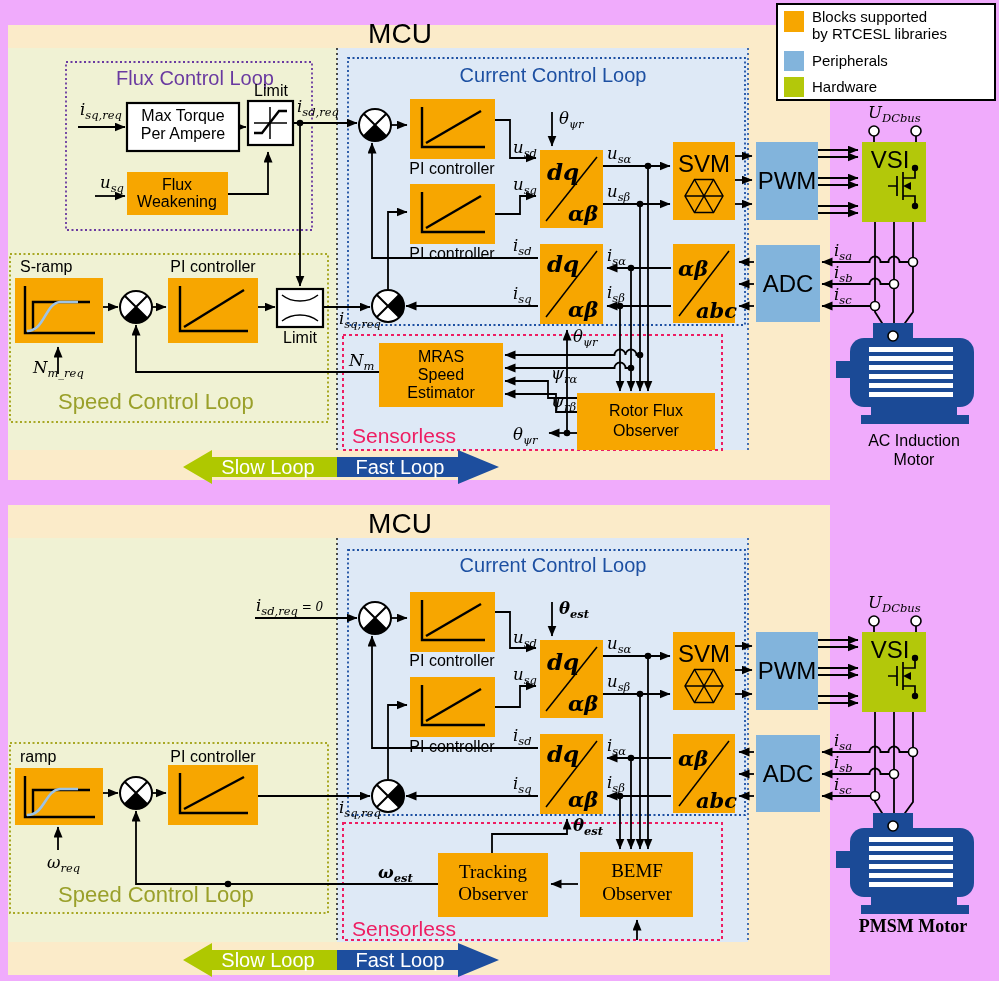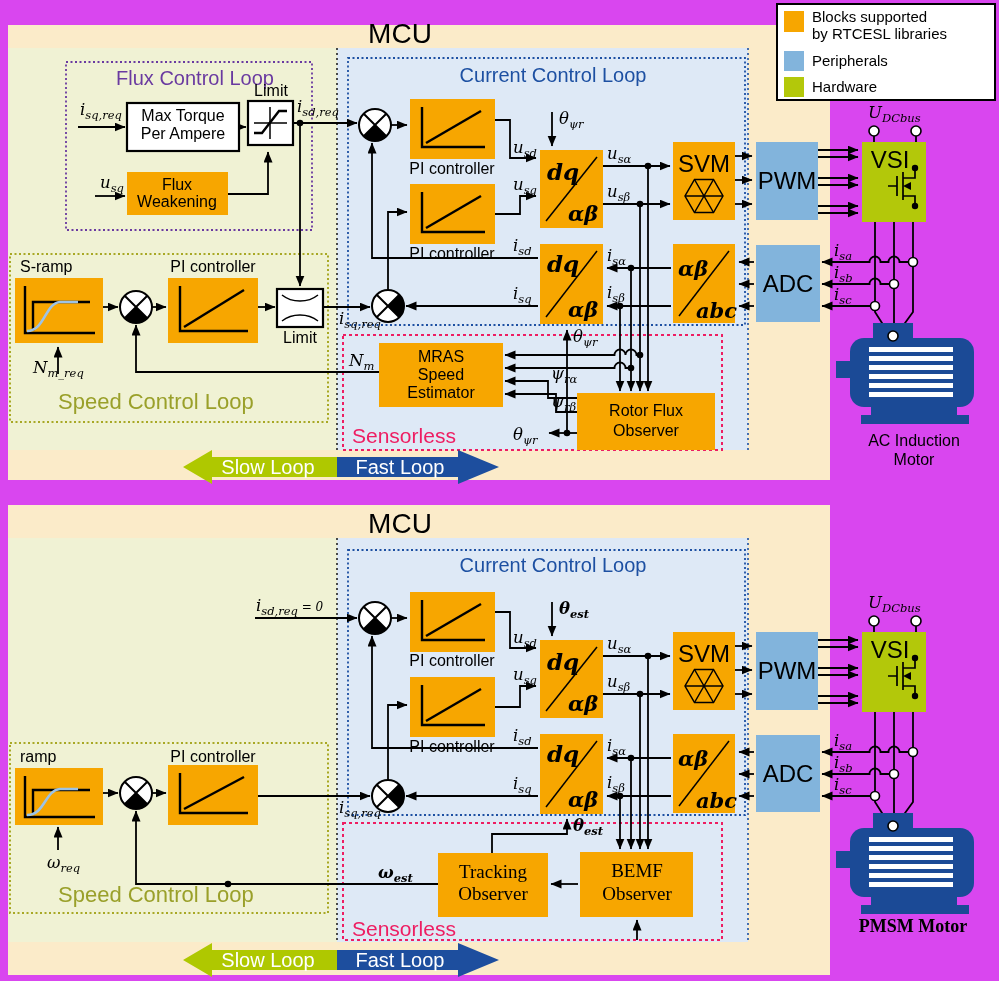--- a/index.html
+++ b/index.html
@@ -1,16 +1,16 @@
 <!DOCTYPE html>
 <html><head>
 <meta charset="utf-8">
 <style>
   html,body{margin:0;padding:0;background:#fff}
-  #stage{position:relative;width:999px;height:981px;background:#d946ef;overflow:hidden}
+  #stage{position:relative;width:999px;height:981px;background:#f0abfc;overflow:hidden}
   svg{display:block}
   text{fill:#000}
   .t-mcu{font:28px "Liberation Sans",sans-serif}
   .t-title{font:20px "Liberation Sans",sans-serif;fill:#1D50A2}
   .t-flux{fill:#6A3AA0}
   .t-looplab{font:22px "Liberation Sans",sans-serif;fill:#9AA02A}
   .t-blk{font:16px "Liberation Sans",sans-serif}
   .t-per{font:24px "Liberation Sans",sans-serif}
   .t-math{font:italic 16.5px "DejaVu Serif",serif}
   .t-mathb{font:italic 700 16.5px "DejaVu Serif",serif}

